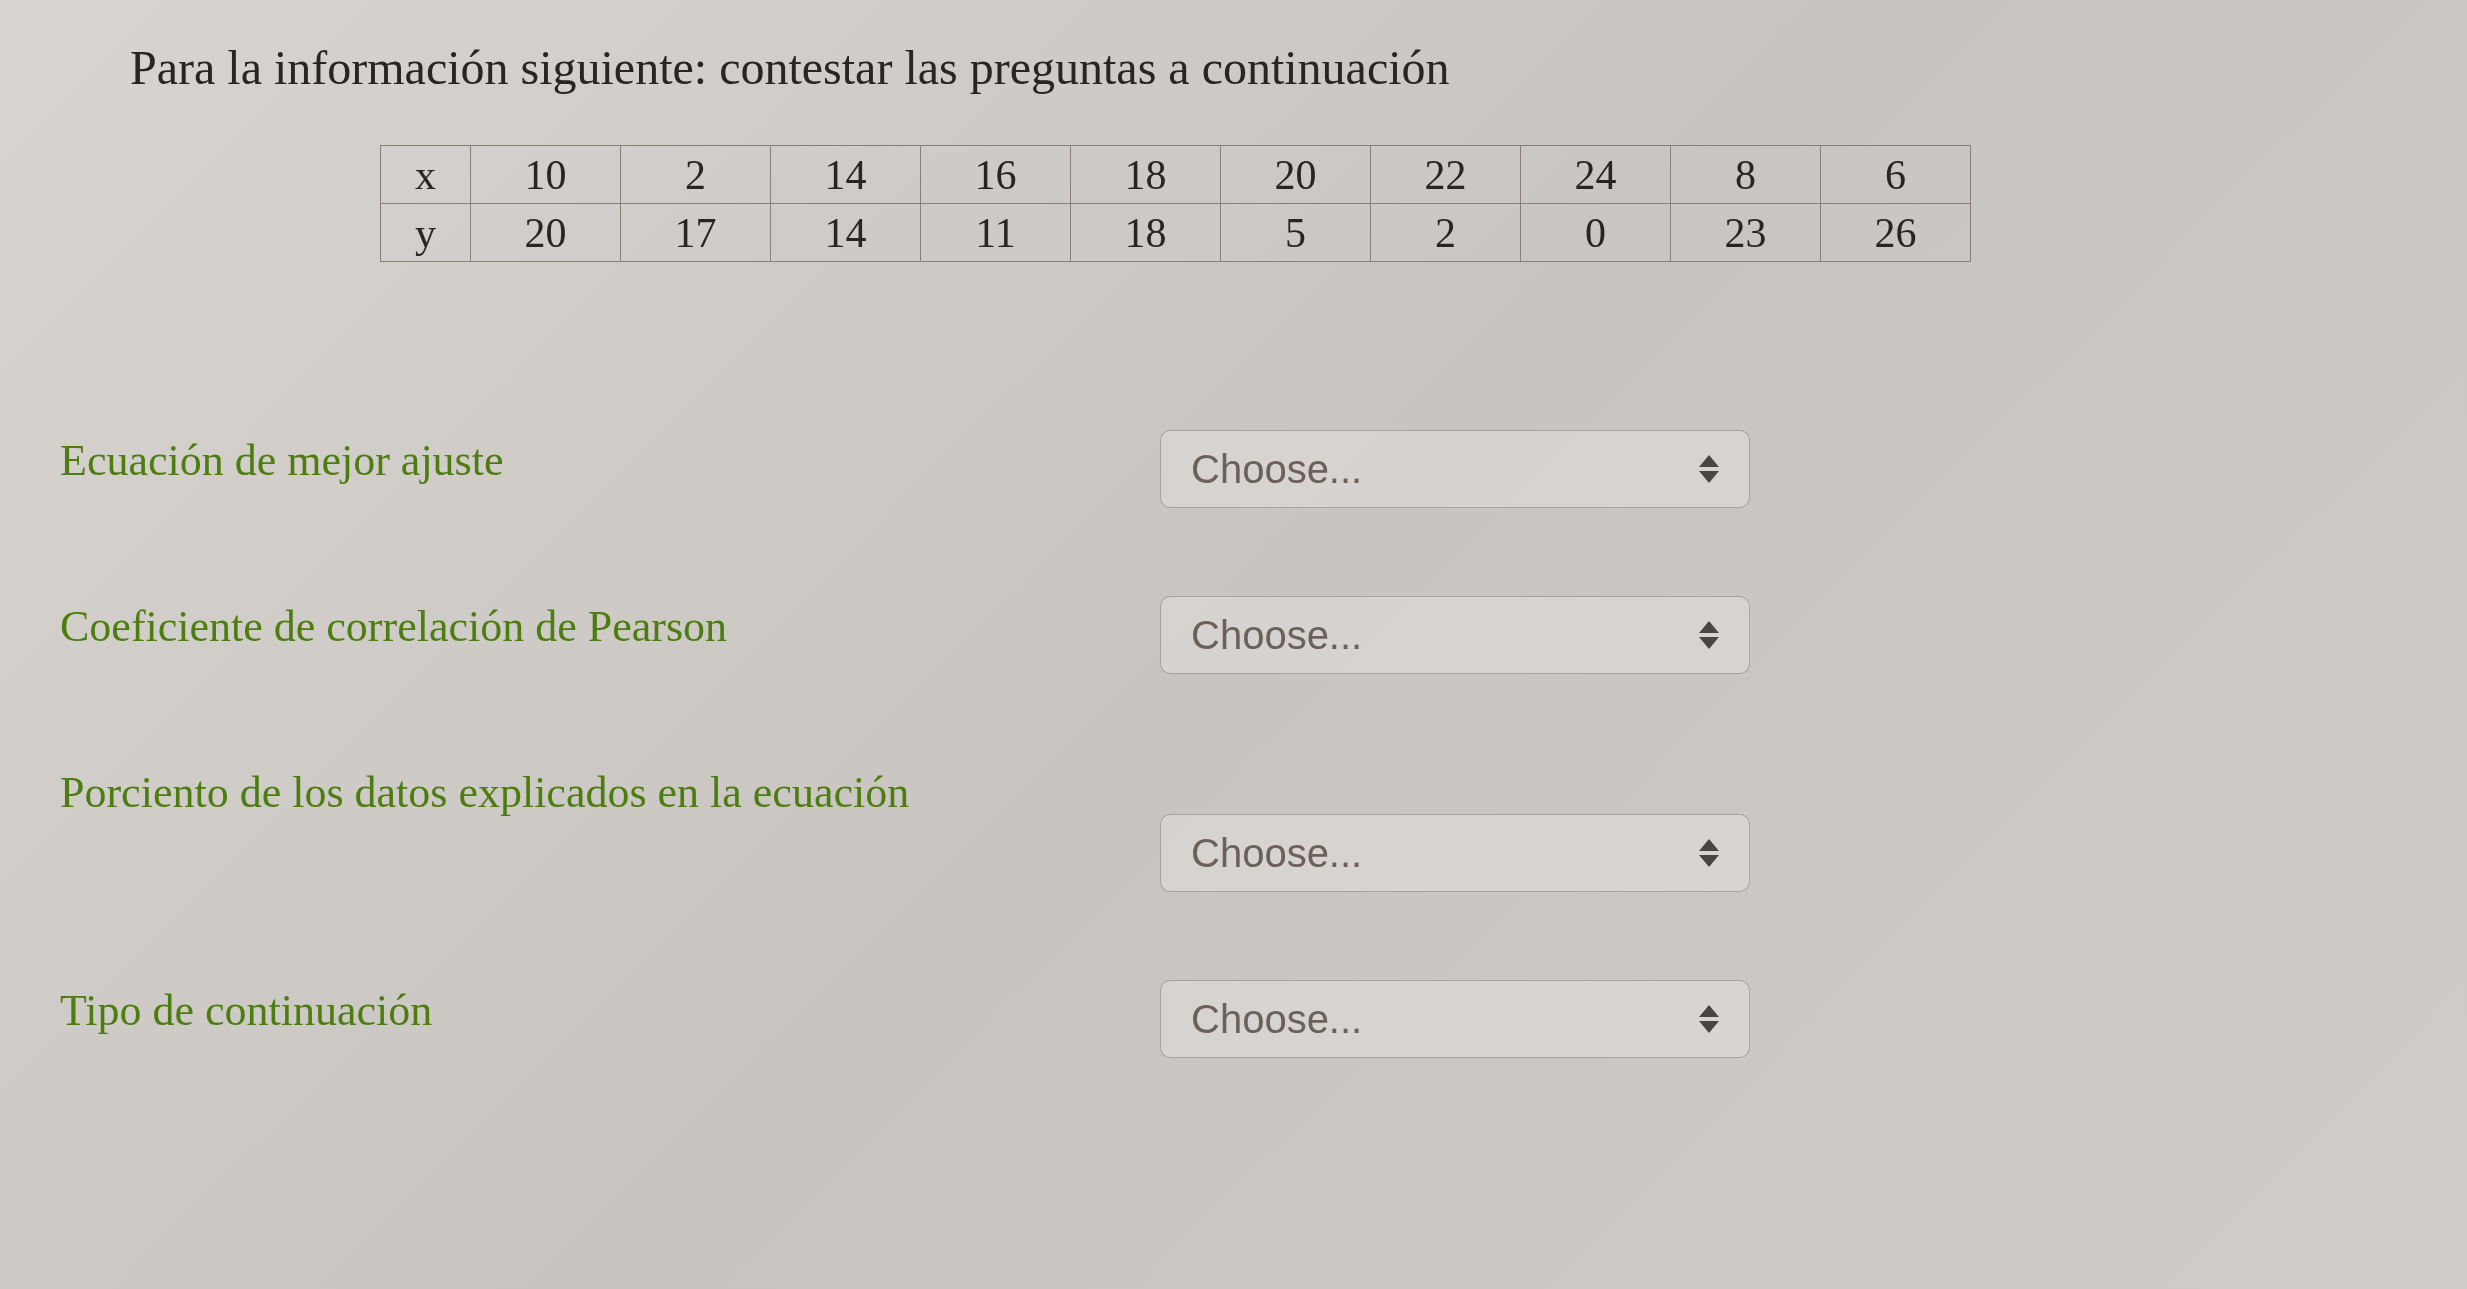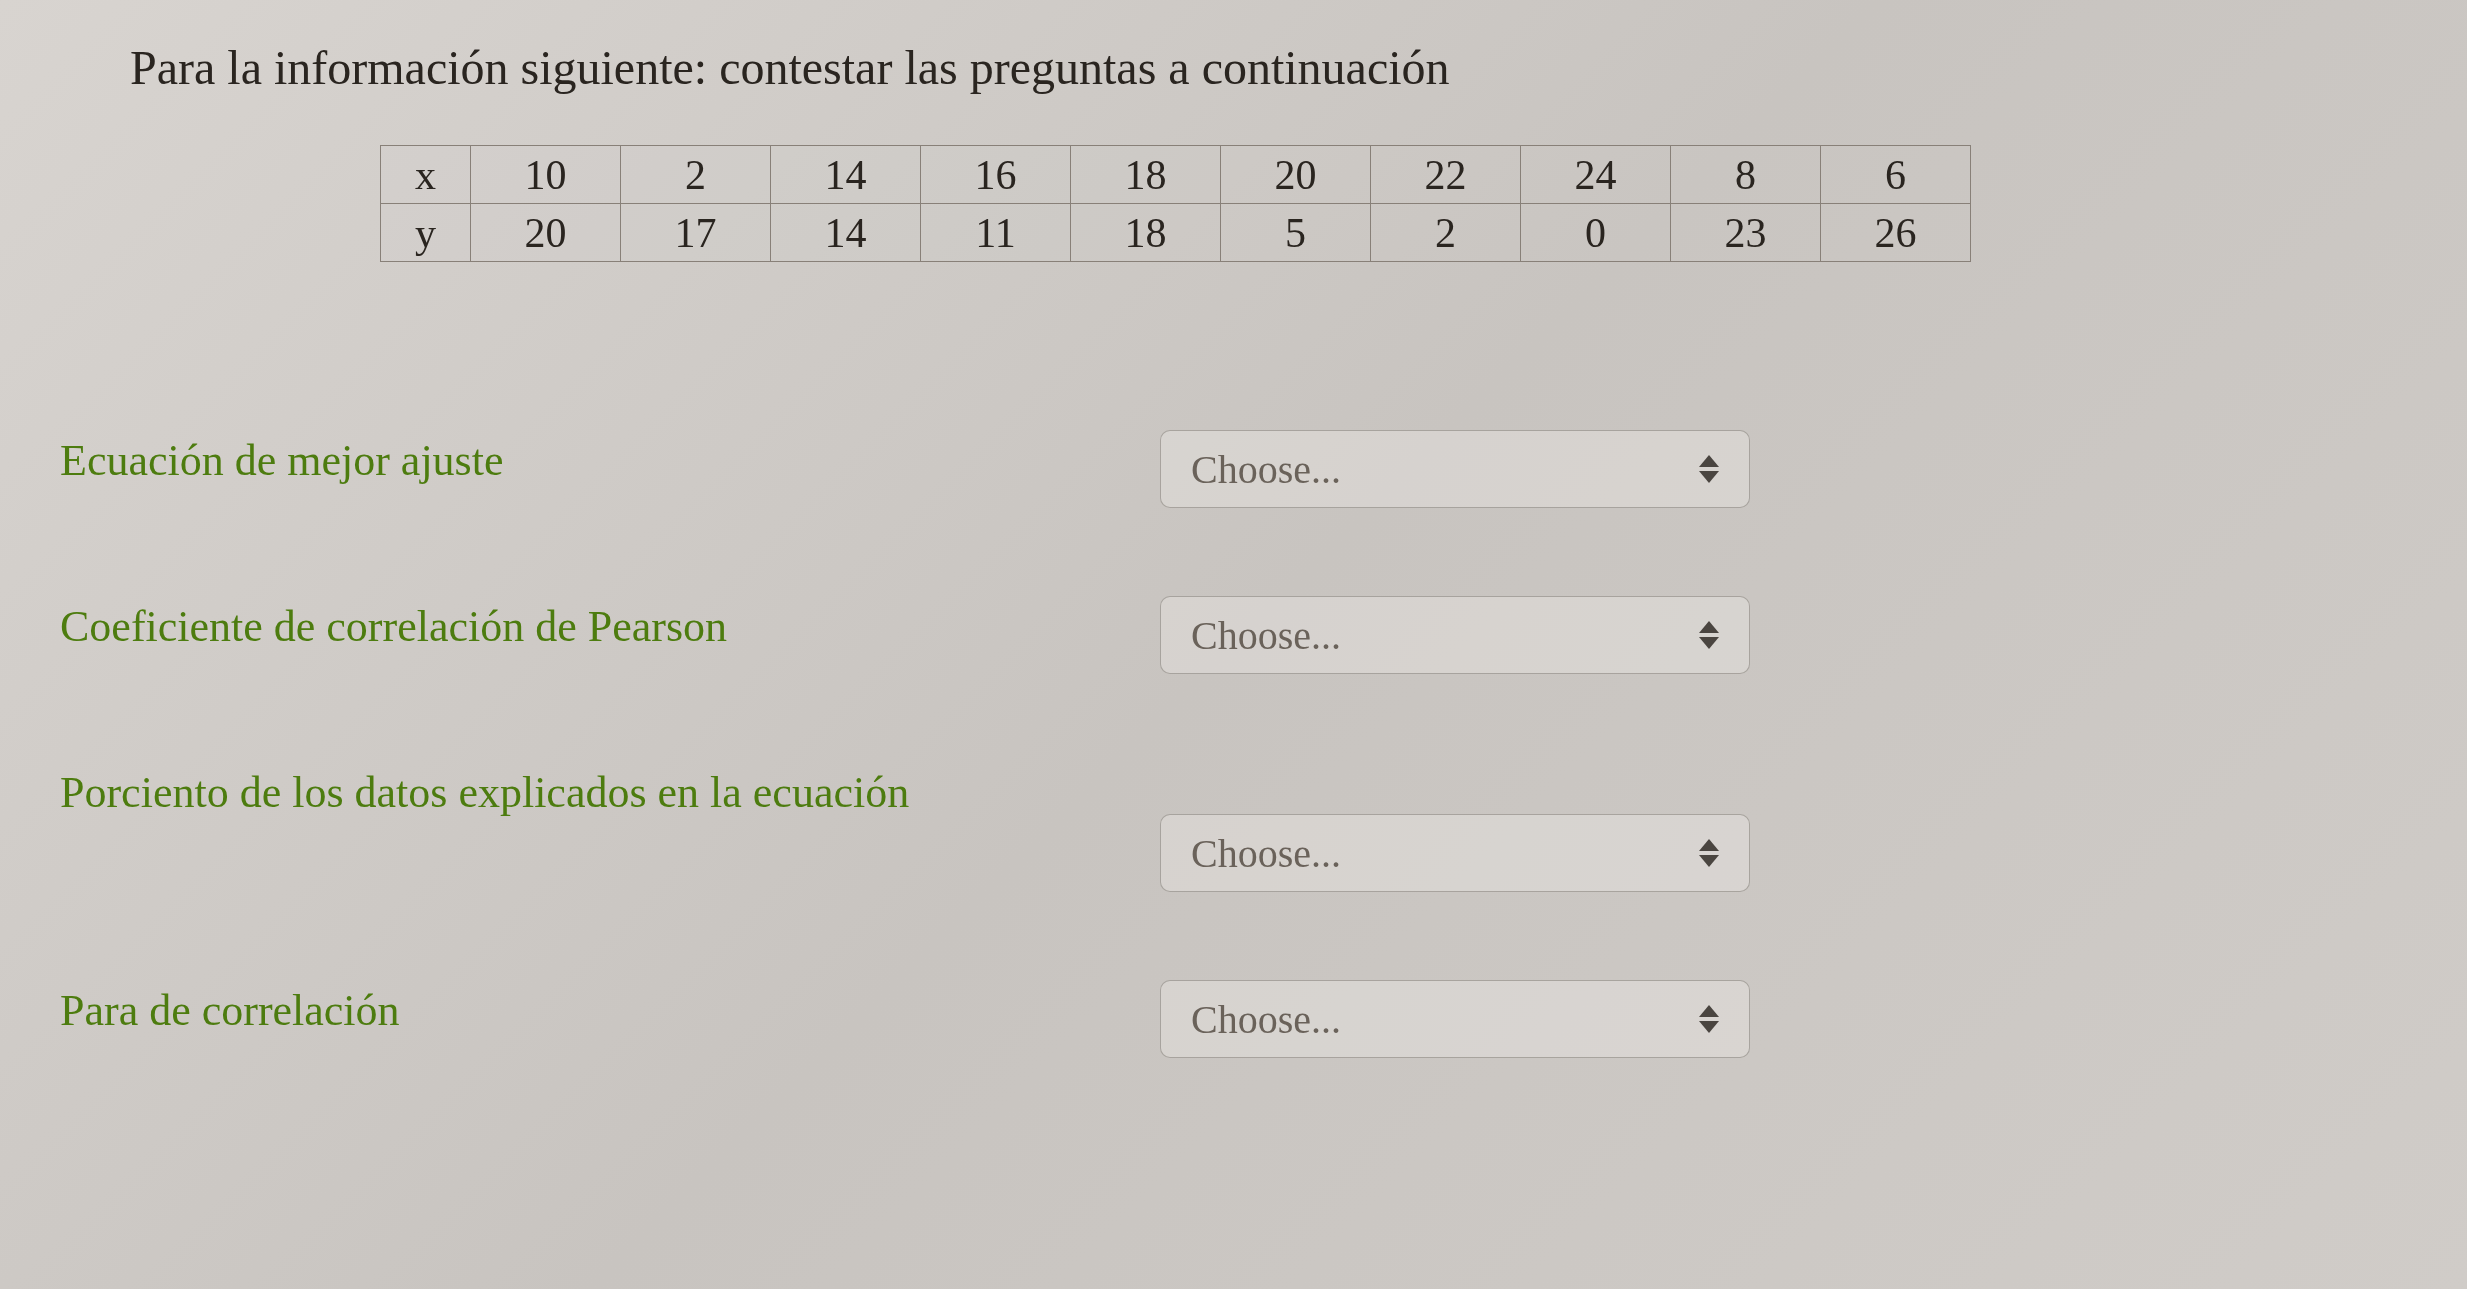--- a/index.html
+++ b/index.html
@@ -77,21 +77,21 @@
       height: 78px;
       background: rgba(240,238,235,0.35);
       border: 1px solid rgba(120,115,108,0.5);
       border-radius: 10px;
       padding: 0 30px;
       cursor: pointer;
     }
     .select-text {
       font-size: 40px;
       color: #6a625a;
-      font-family: Liberation Serif, serif;
+      font-family: Liberation Sans, sans-serif;
     }
     .select-indicator {
       display: flex;
       flex-direction: column;
       gap: 4px;
       align-items: center;
     }
     .tri-up {
       width: 0;
       height: 0;
@@ -180,21 +180,21 @@
           <span class="select-text">Choose...</span>
           <span class="select-indicator">
             <span class="tri-up"></span>
             <span class="tri-down"></span>
           </span>
         </div>
       </div>
     </div>
 
     <div class="question-row" style="margin-top:40px;">
-      <div class="question-label">Para de correlación</div>
+      <div class="question-label">Tipo de continuación</div>
       <div class="dropdown-wrapper">
         <div class="select-box">
           <span class="select-text">Choose...</span>
           <span class="select-indicator">
             <span class="tri-up"></span>
             <span class="tri-down"></span>
           </span>
         </div>
       </div>
     </div>

